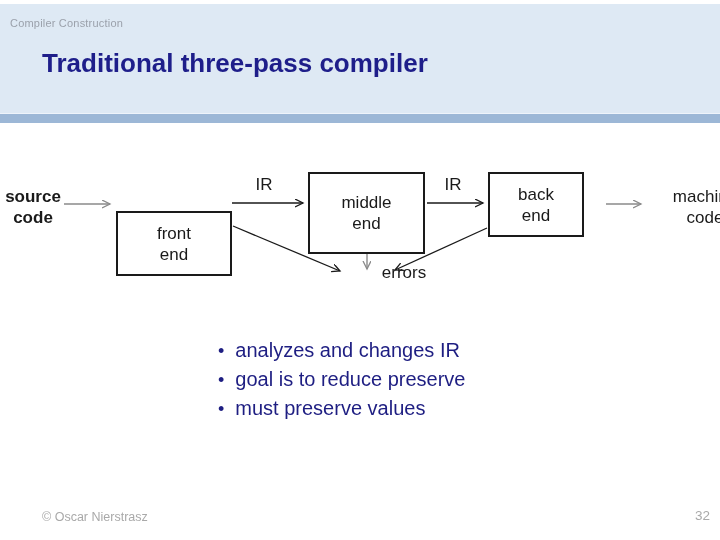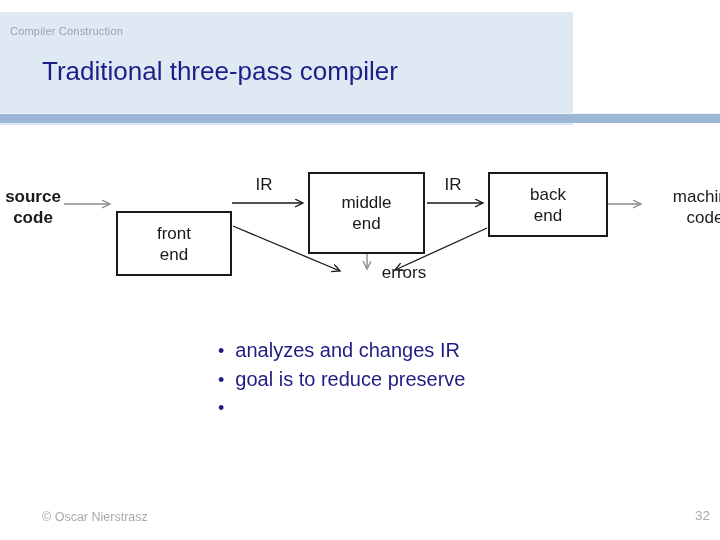--- a/index.html
+++ b/index.html
@@ -5,31 +5,31 @@
   html, body { margin: 0; padding: 0; background: #ffffff; }
   .slide {
     position: relative;
     width: 720px; height: 540px;
     background: #ffffff;
     overflow: hidden;
     font-family: "Liberation Sans", sans-serif;
   }
   
   .header {
-    position: absolute; top: 12px; left: 0;
-    width: 573px; height: 113px;
+    position: absolute; top: 4px; left: 0;
+    width: 720px; height: 113px;
     background: #dee9f4;
   }
   .kicker {
     position: absolute; left: 10px; top: 13px;
     font-size: 11px; color: #9ba1ab; letter-spacing: 0.2px;
   }
   .title {
     position: absolute; left: 42px; top: 44px;
-    font-size: 26px; font-weight: normal; color: #1e1e8a;
+    font-size: 26px; font-weight: bold; color: #1e1e8a;
     white-space: nowrap;
   }
   .bar {
     position: absolute; top: 113px; left: 0;
     width: 720px; height: 10px;
     background: #9cb7d6;
     border-top: 1px solid #eef3fa;
     box-sizing: border-box;
   }
   
@@ -42,21 +42,21 @@
     position: absolute;
     box-sizing: border-box;
     border: 2px solid #1a1a1a;
     background: #ffffff;
     display: flex; flex-direction: column;
     align-items: center; justify-content: center;
     font-size: 17px; line-height: 21px; color: #1a1a1a;
   }
   .box-front  { left: 116px; top: 171px; width: 116px; height: 65px; margin-top: 40px; }
   .box-middle { left: 308px; top: 172px; width: 117px; height: 82px; }
-  .box-back   { left: 488px; top: 172px; width: 120px; height: 65px; }
+  .box-back   { left: 488px; top: 172px; width: 96px; height: 65px; }
   .dlabel {
     position: absolute;
     font-size: 17px; line-height: 21px; color: #1a1a1a;
     text-align: center;
   }
   .lbl-source  { left: 2px;   top: 186px; width: 62px; font-weight: bold; }
   .lbl-machine { left: 670px; top: 186px; width: 70px; }
   .lbl-ir1     { left: 248px; top: 174px; width: 32px; }
   .lbl-ir2     { left: 437px; top: 174px; width: 32px; }
   .lbl-errors  { left: 339px; top: 262px; width: 60px; margin-left: 35px; }
@@ -141,19 +141,20 @@
     <div class="bullet-row">
       <span class="bullet-marker">•</span>
       <span>analyzes and changes IR</span>
     </div>
     <div class="bullet-row">
       <span class="bullet-marker">•</span>
       <span>goal is to reduce preserve</span>
     </div>
     <div class="bullet-row">
       <span class="bullet-marker">•</span>
+      <span>must preserve values</span>
     </div>
   </div>
 
   <div class="copyright">© Oscar Nierstrasz</div>
   <div class="page-number">32</div>
 
 </div>
 
 </body></html>

